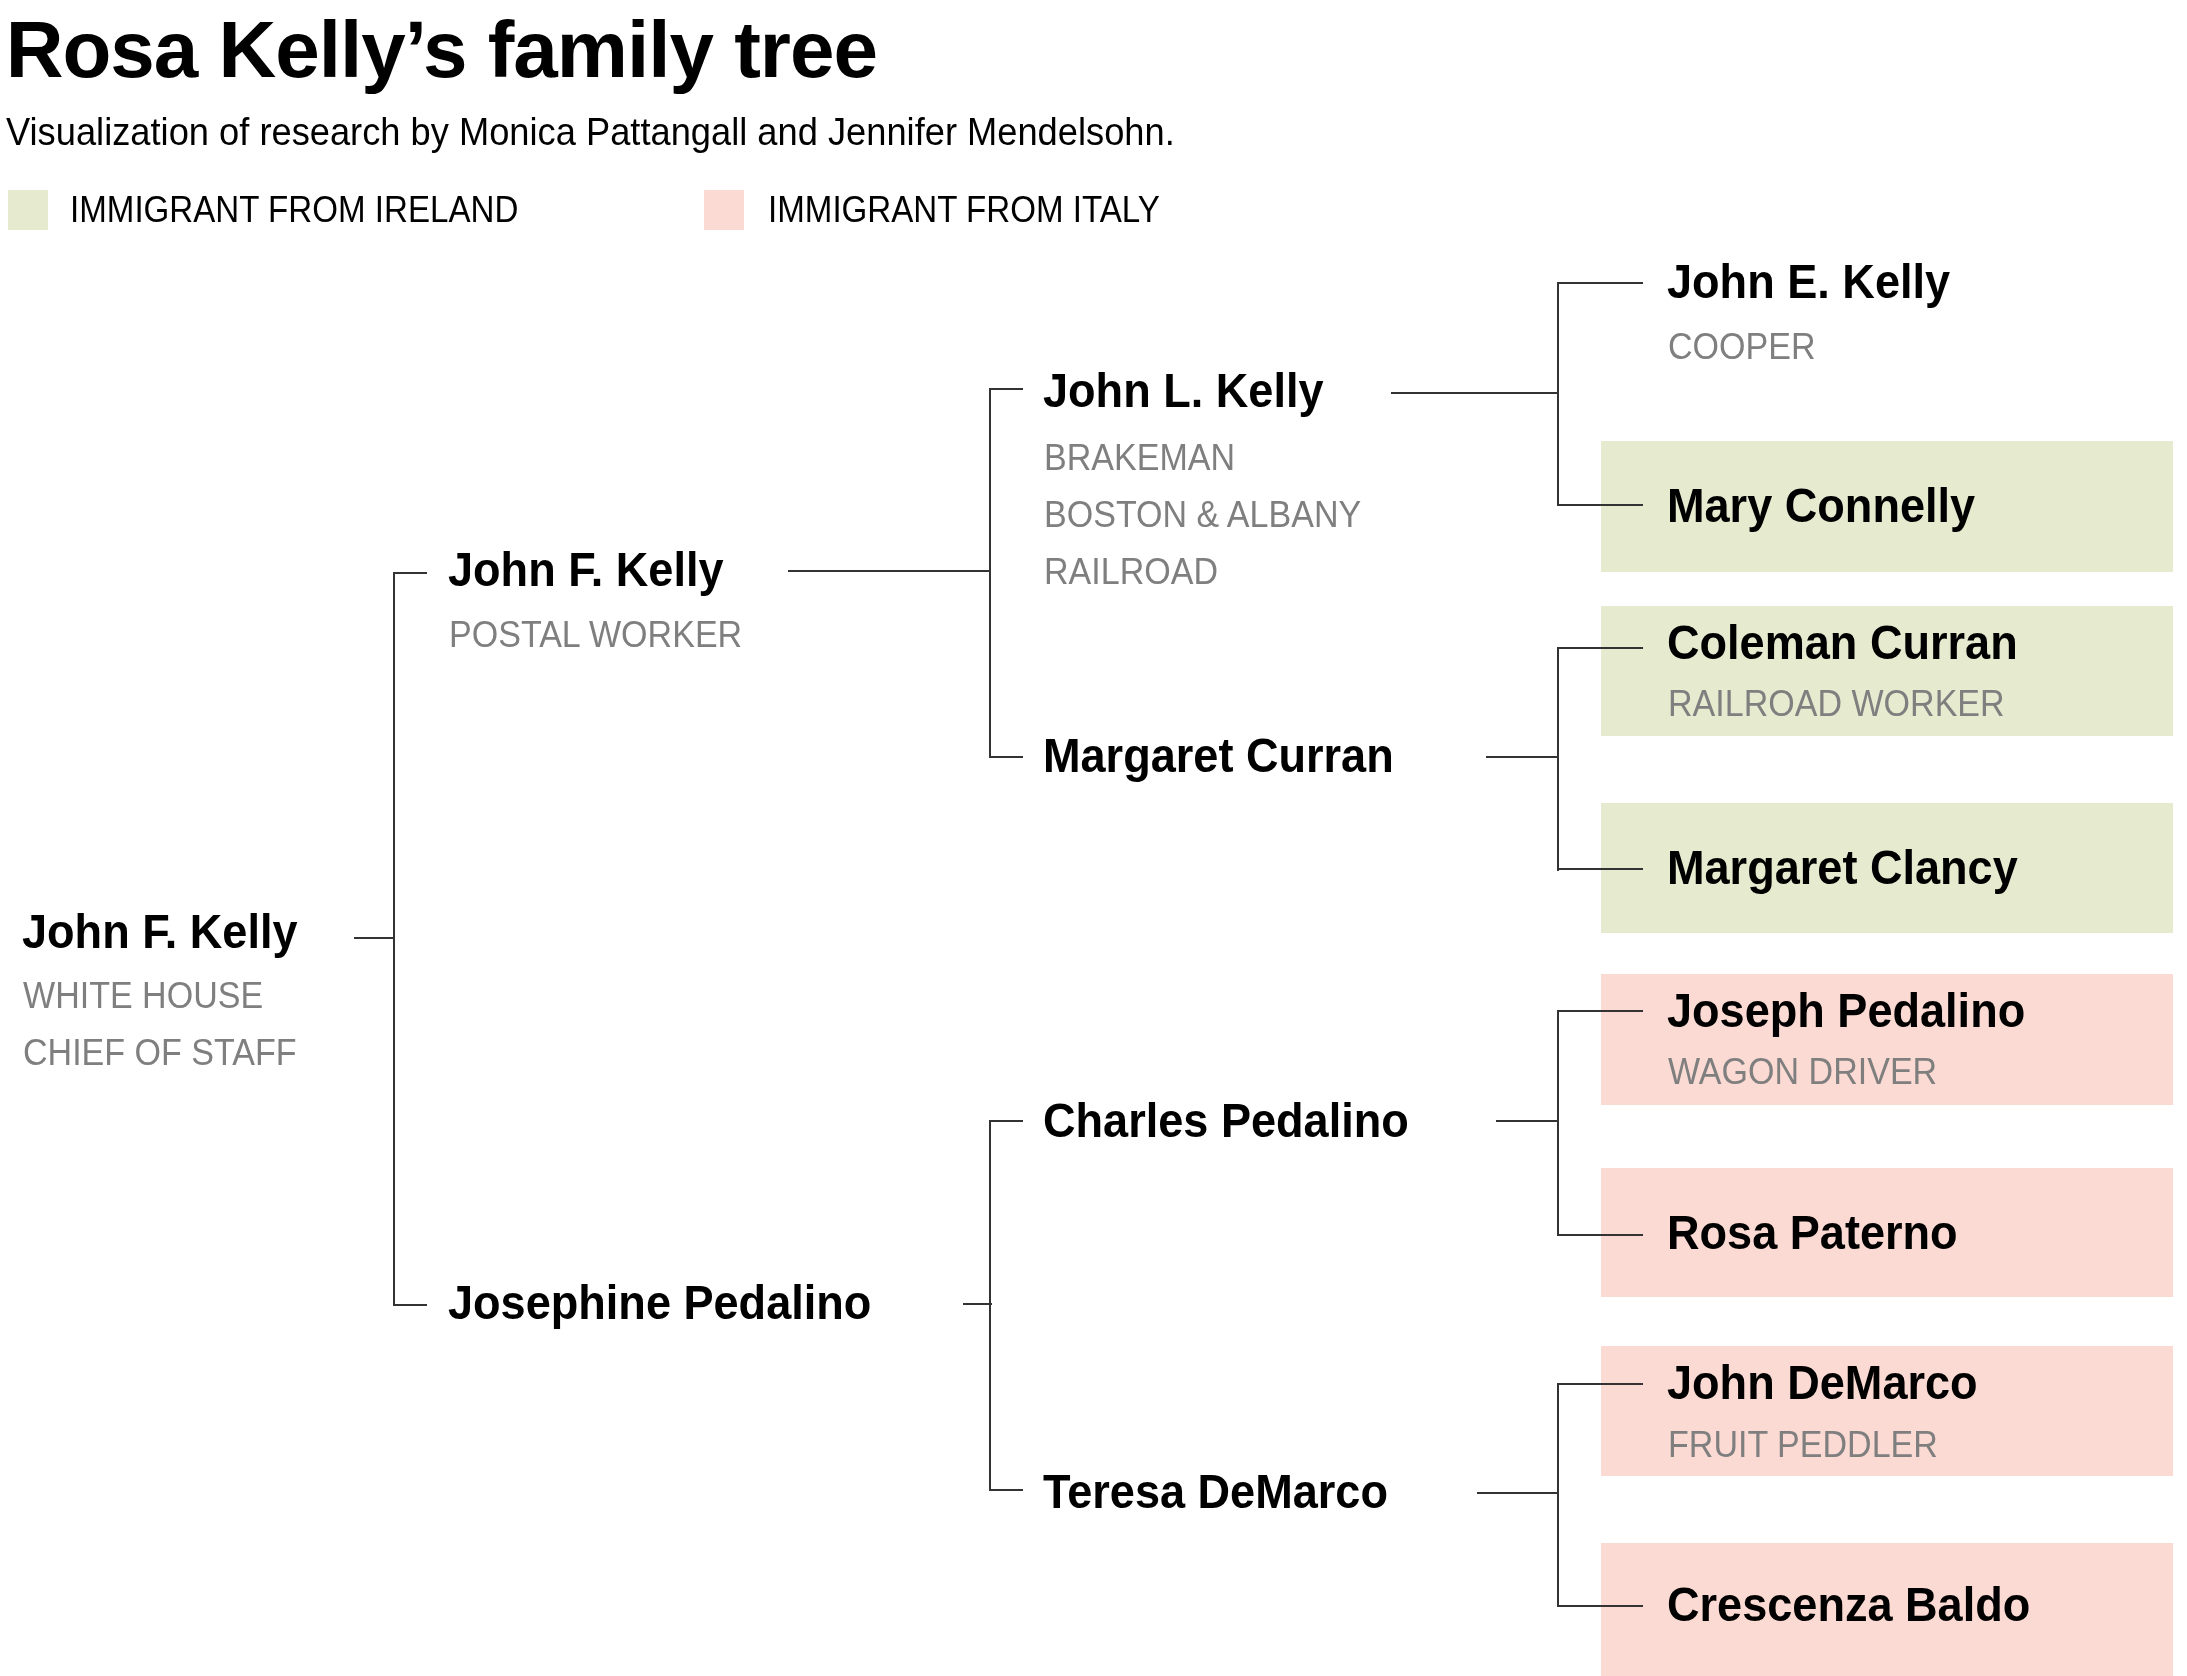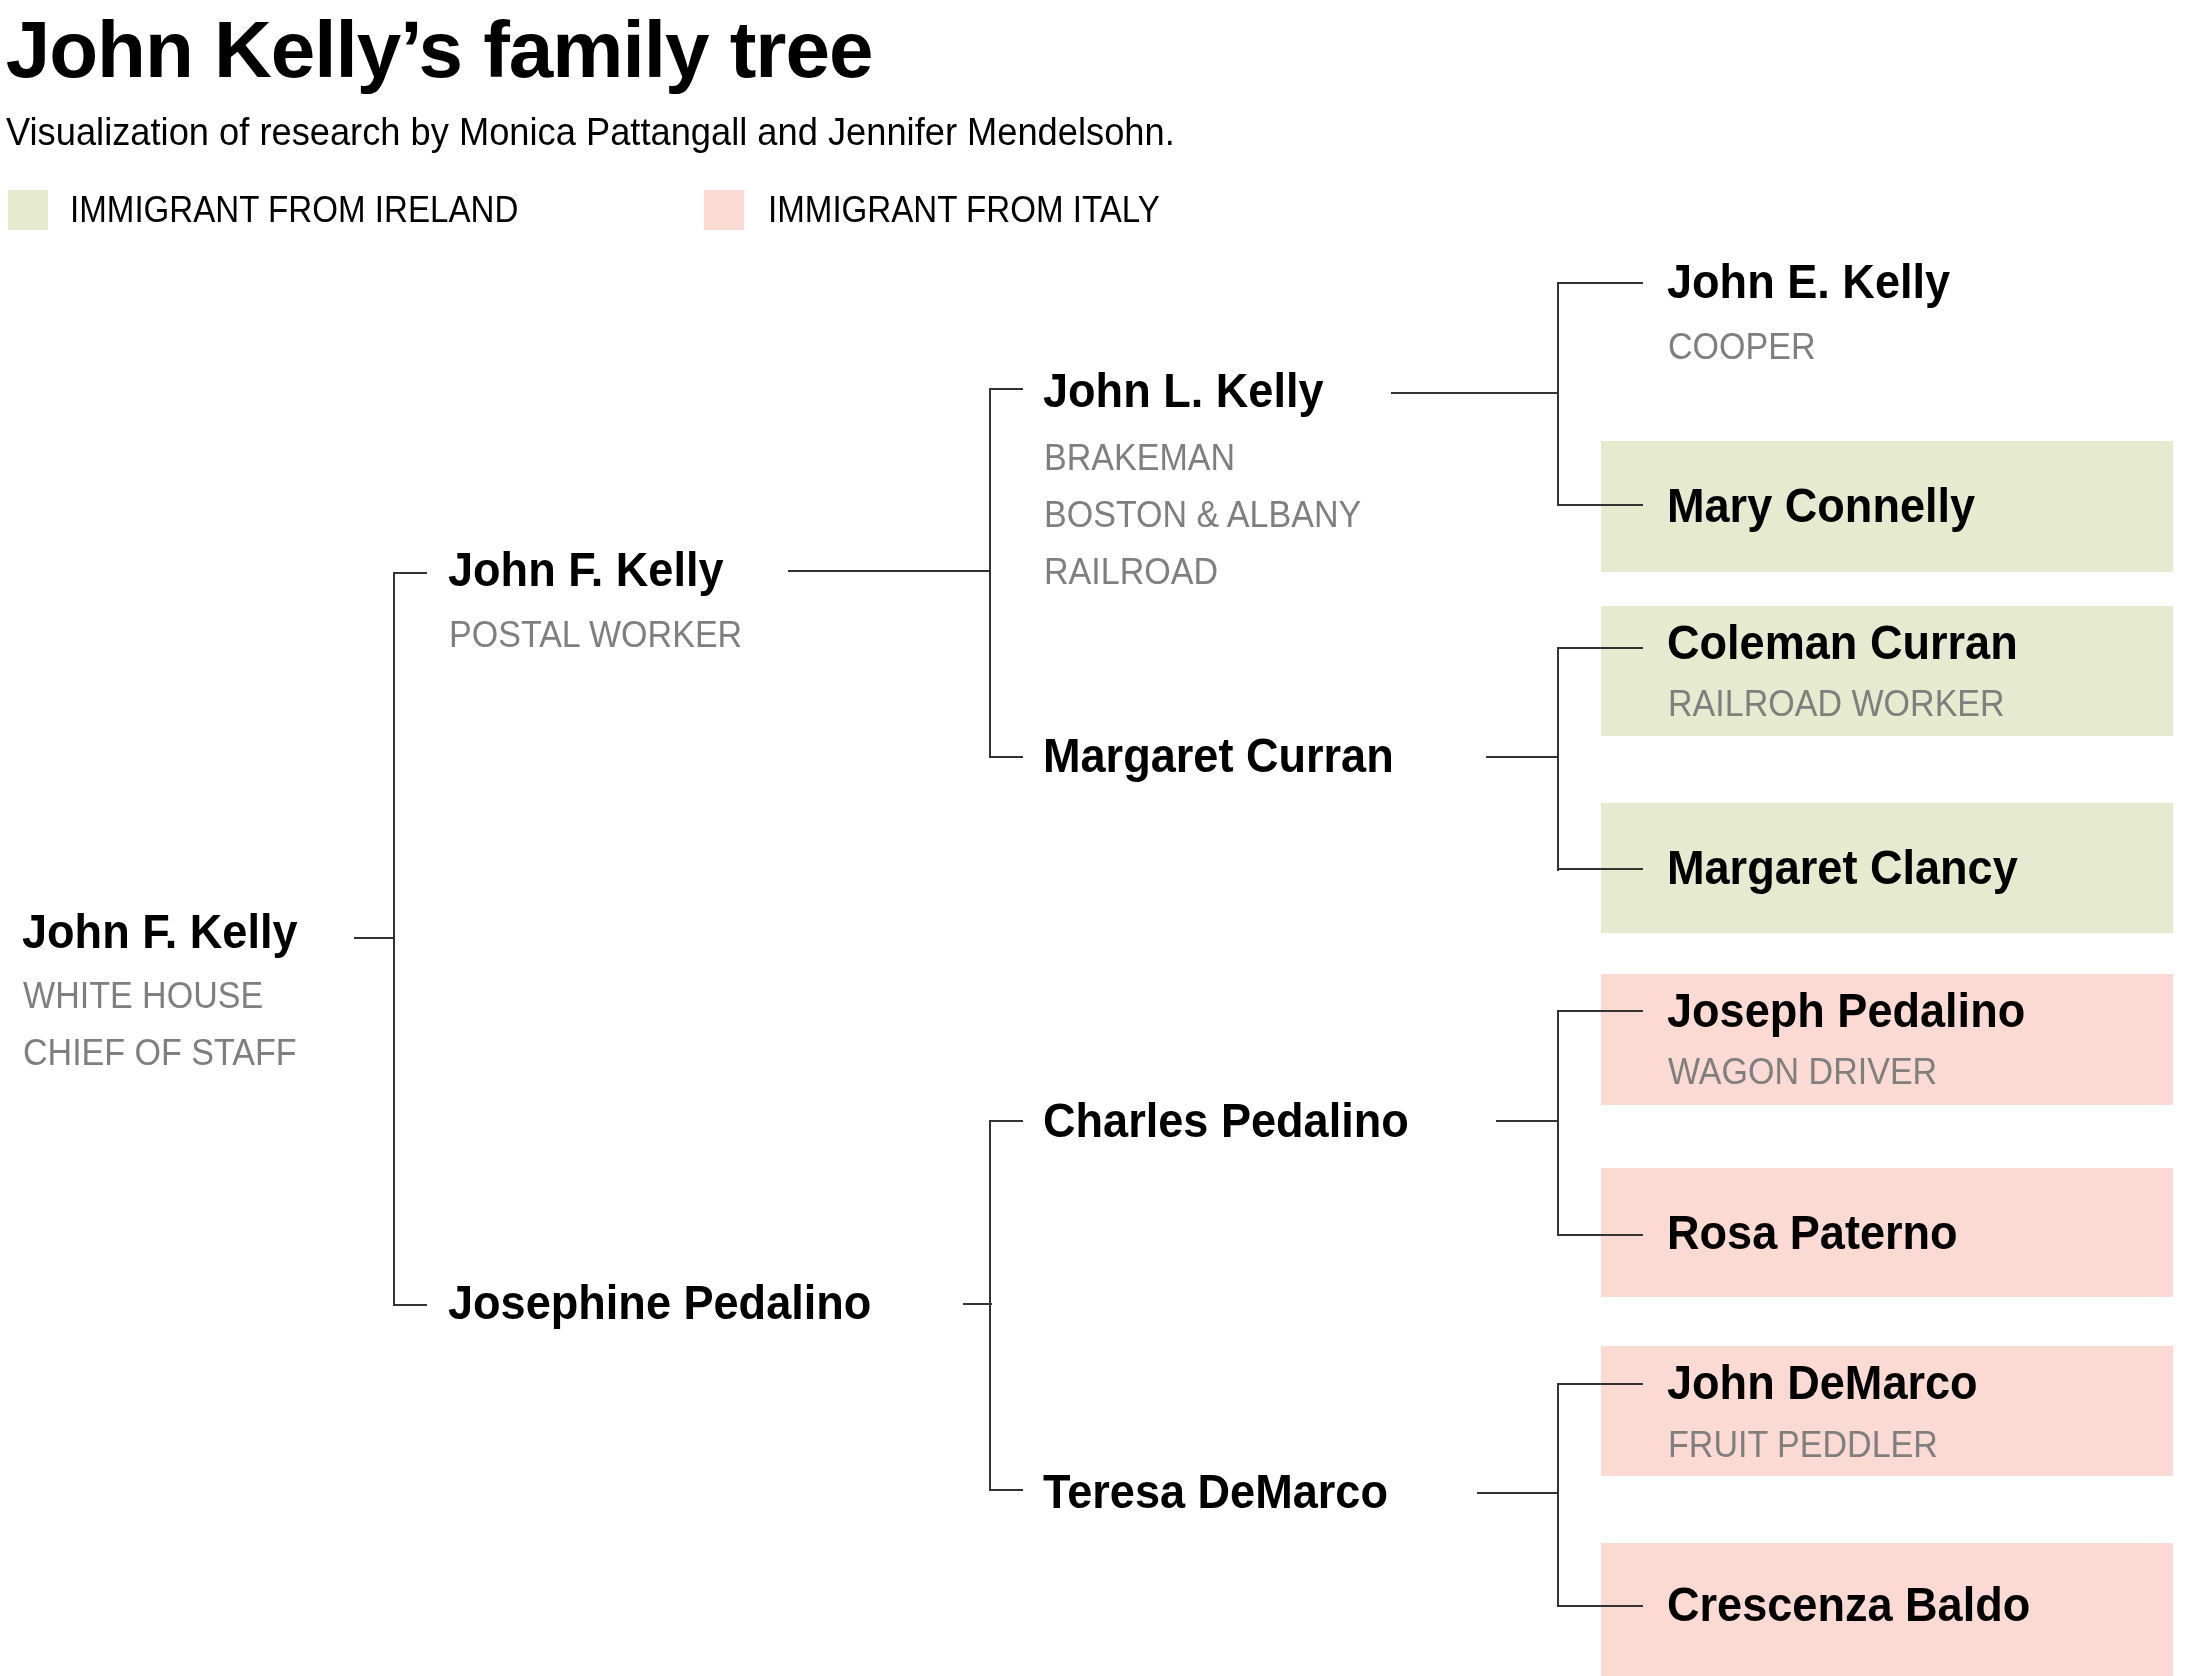--- a/index.html
+++ b/index.html
@@ -14,21 +14,21 @@
   .ireland { background:#e6ebd0; }
   .italy { background:#fbdad3; }
   .name { font-size:49px; font-weight:bold; line-height:57px; white-space:nowrap; transform-origin:left top; transform:scaleX(0.92); }
   .job { font-size:37px; line-height:57px; color:#7f7f7f; white-space:pre; transform-origin:left top; transform:scaleX(0.92); }
   .hl { position:absolute; height:1.9px; background:#333; }
   .vl { position:absolute; width:1.9px; background:#333; }
 </style>
 </head>
 <body>
 
-<div class="abs title">John Kelly’s family tree</div>
+<div class="abs title">Rosa Kelly’s family tree</div>
 <div class="abs subtitle">Visualization of research by Monica Pattangall and Jennifer Mendelsohn.</div>
 
 <div>
   <div class="abs swatch ireland" style="left:7.6px;"></div>
   <div class="abs legend-label" style="left:70px;">IMMIGRANT FROM IRELAND</div>
   <div class="abs swatch italy" style="left:704px;"></div>
   <div class="abs legend-label" style="left:768px;">IMMIGRANT FROM ITALY</div>
 </div>
 
 <div class="abs box ireland" style="top:441px;height:131px;"></div>

